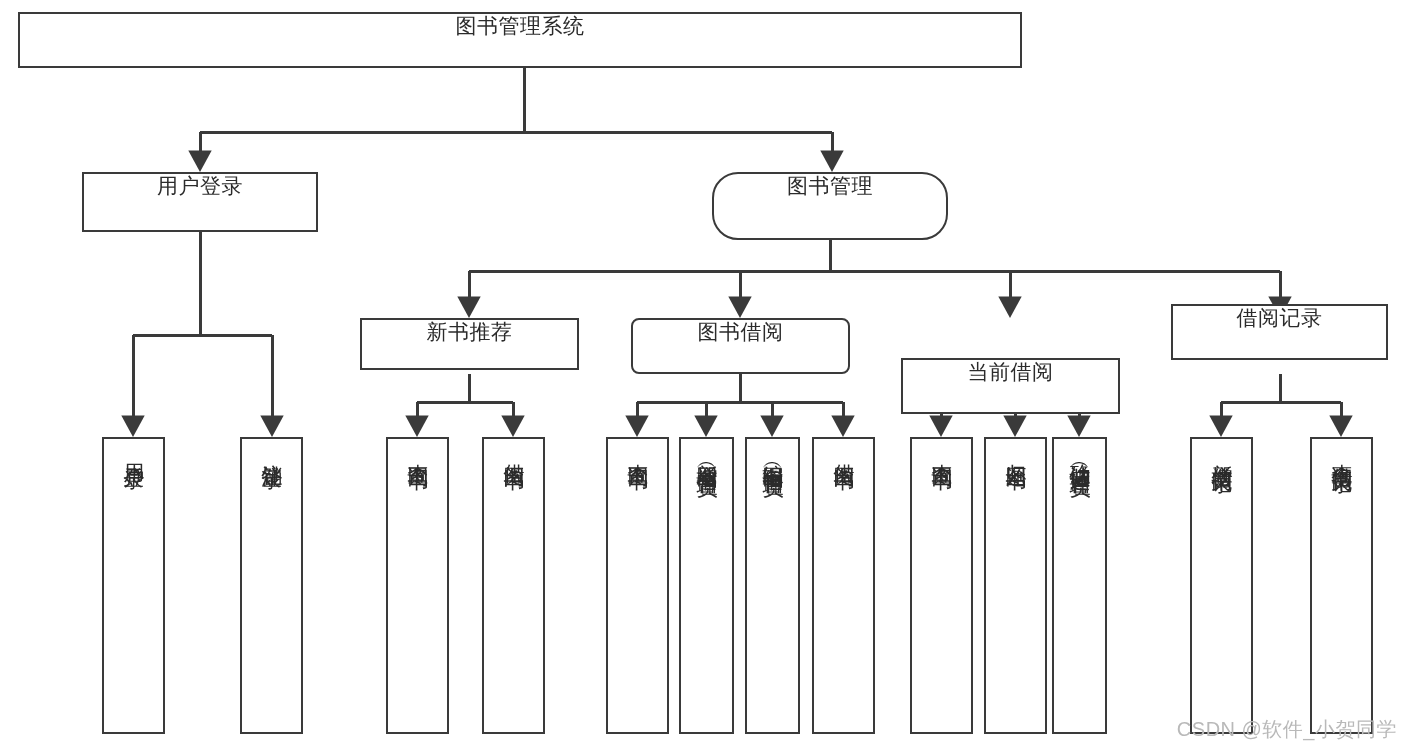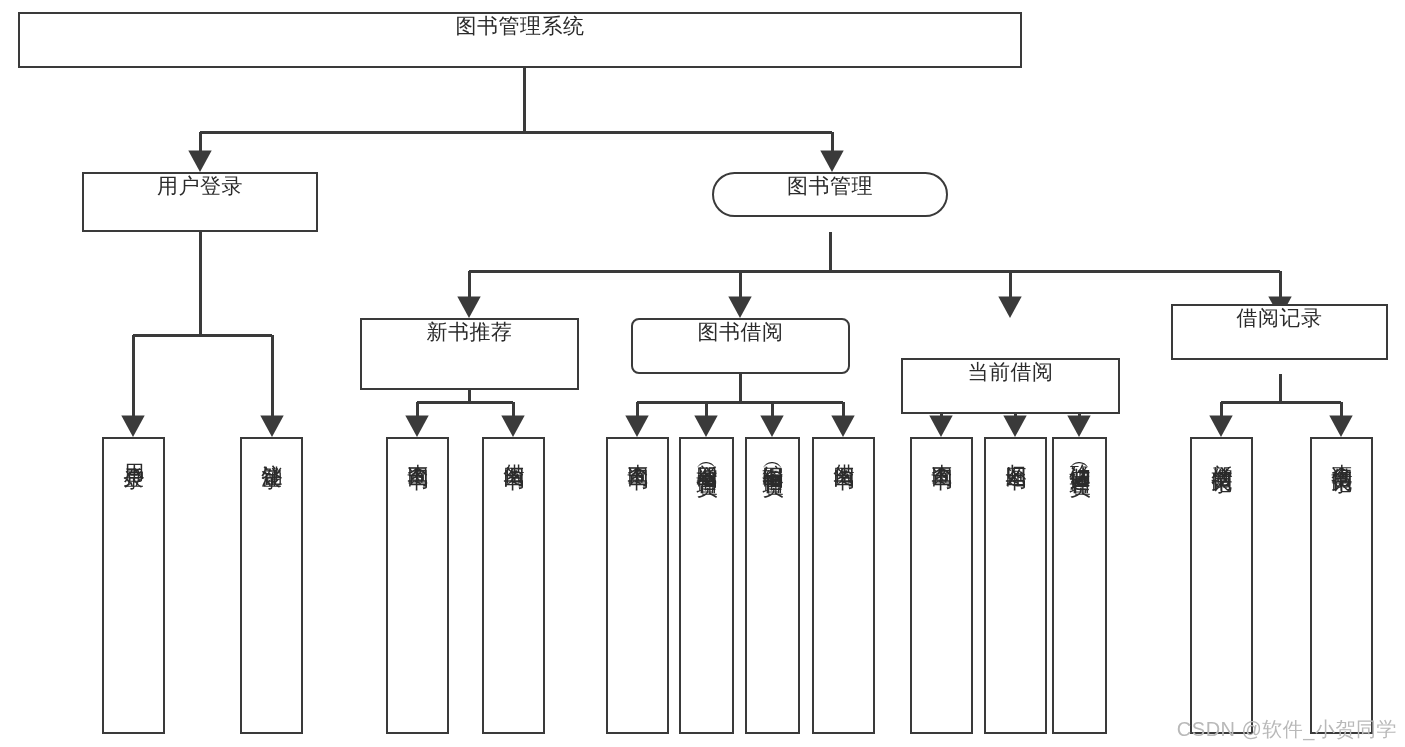--- a/index.html
+++ b/index.html
@@ -124,25 +124,25 @@
     </g>
   </svg>
 
   <div class="node-box" style="left:18px; top:12px; width:1004px; height:56px;">
     <span class="node-label-h">图书管理系统</span>
   </div>
 
   <div class="node-box" style="left:82px; top:172px; width:236px; height:60px;">
     <span class="node-label-h">用户登录</span>
   </div>
-  <div class="node-box" style="left:712px; top:172px; width:236px; height:45px;border-radius:26px;">
+  <div class="node-box" style="left:712px; top:172px; width:236px; height:68px;border-radius:26px;">
     <span class="node-label-h">图书管理</span>
   </div>
 
-  <div class="node-box" style="left:360px; top:318px; width:219px; height:72px;">
+  <div class="node-box" style="left:360px; top:318px; width:219px; height:52px;">
     <span class="node-label-h">新书推荐</span>
   </div>
   <div class="node-box" style="left:631px; top:318px; width:219px; height:56px;border-radius:8px;">
     <span class="node-label-h">图书借阅</span>
   </div>
   <div class="node-box" style="left:901px; top:332px; width:219px; height:56px;margin-top:26px;">
     <span class="node-label-h">当前借阅</span>
   </div>
   <div class="node-box" style="left:1171px; top:304px; width:217px; height:56px;">
     <span class="node-label-h">借阅记录</span>

